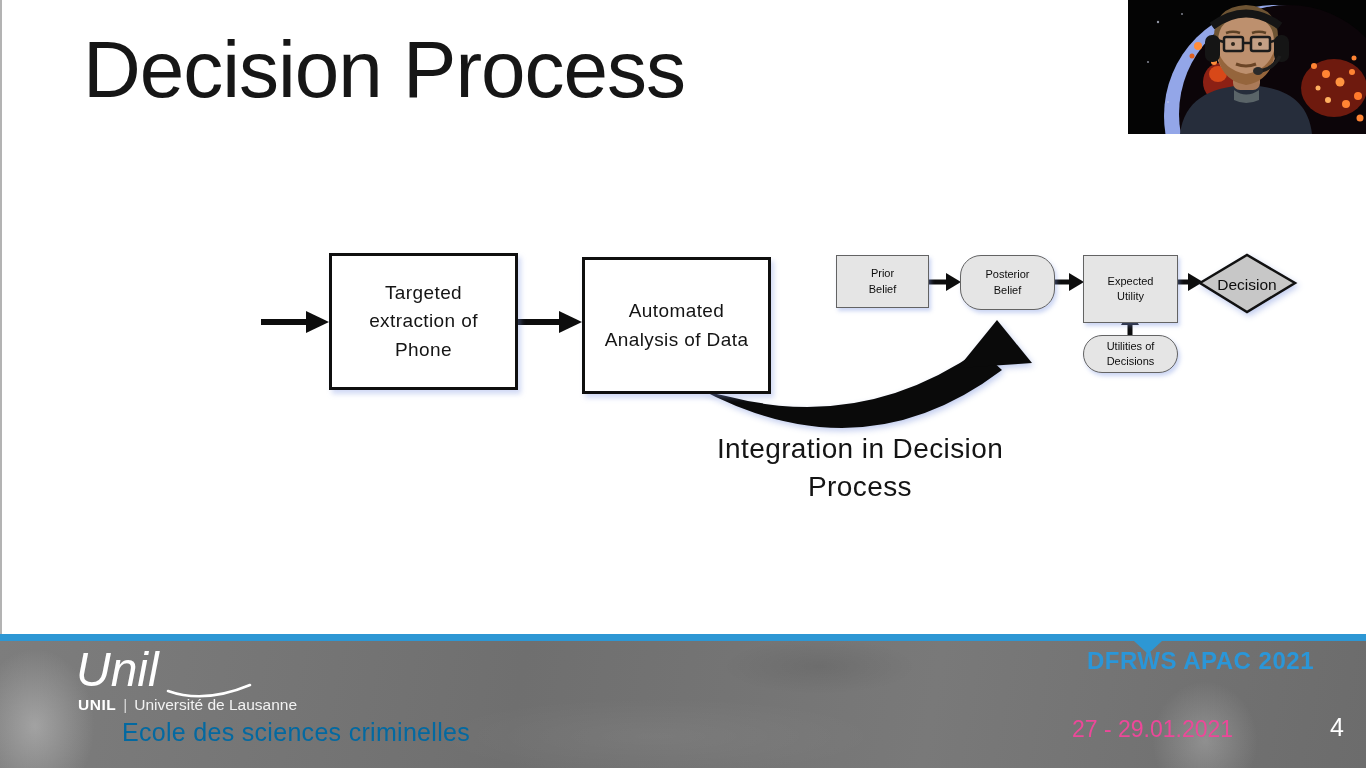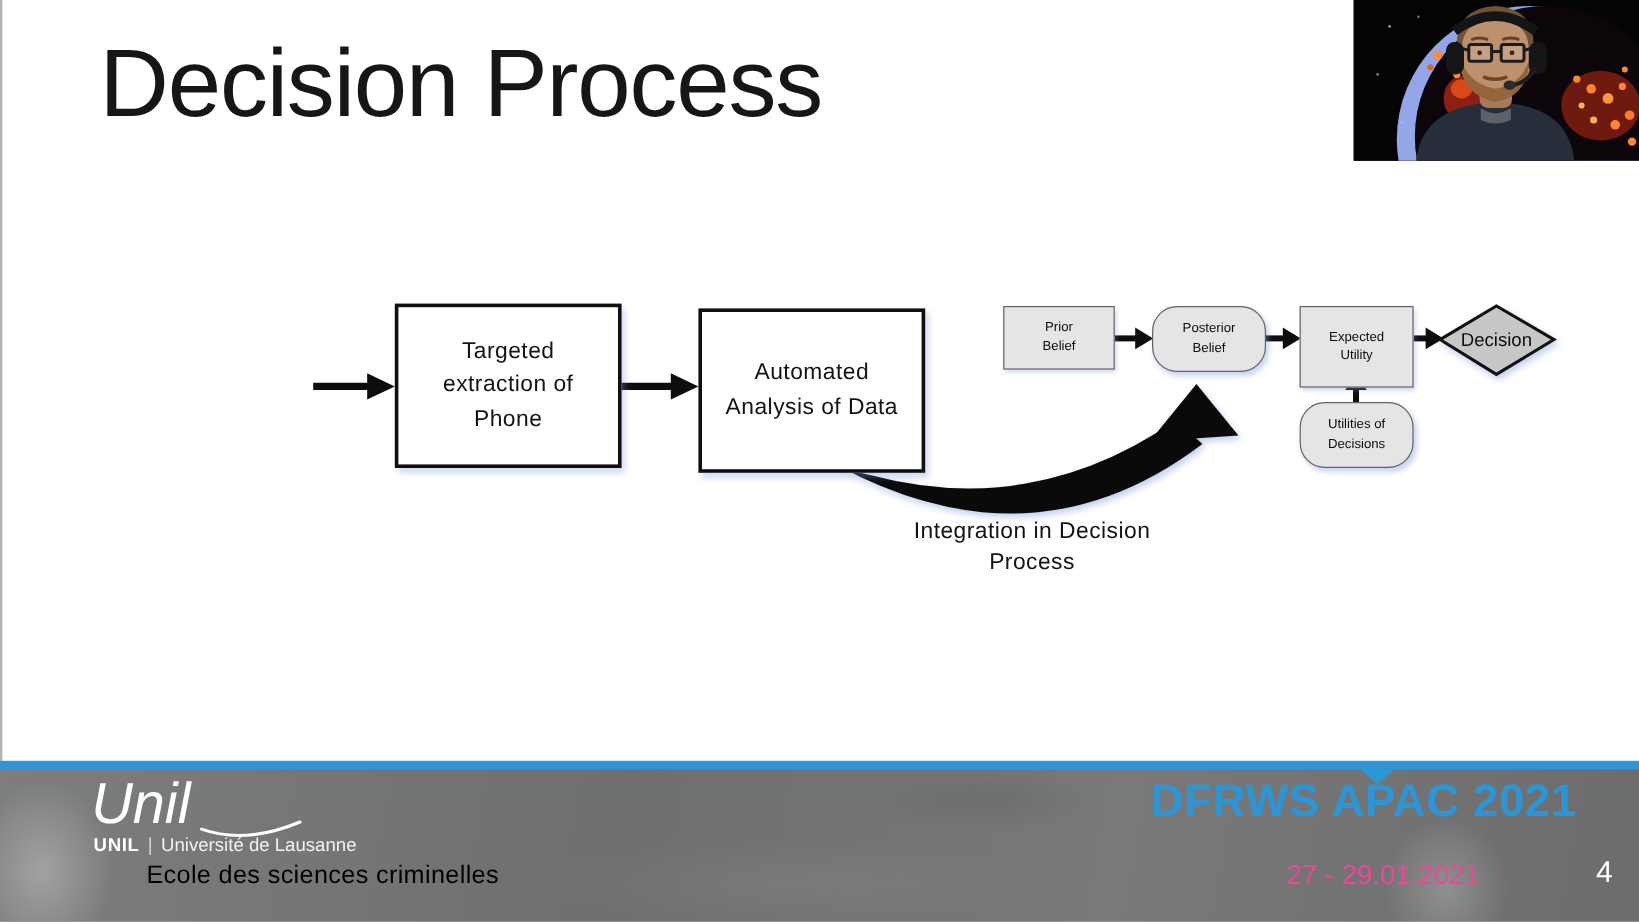--- a/index.html
+++ b/index.html
@@ -31,25 +31,25 @@
     position:absolute; z-index:2;
     background:#e5e5e5; border:1.5px solid #636363;
     box-shadow:2px 3px 4px rgba(125,150,225,.4);
     display:flex; align-items:center; justify-content:center;
     text-align:center; font-size:11px; line-height:1.4;
     color:#0d0d0d; white-space:pre-line;
   }
   .bg1 { left:836px;  top:255px; width:93px; height:53px; }
   .bg2 { left:960px;  top:255px; width:95px; height:55px;border-radius:21px; }
   .bg3 { left:1083px; top:255px; width:95px; height:68px; }
-  .bg4 { left:1083px; top:335px; width:95px; height:55px;border-radius:21px; }
+  .bg4 { left:1083px; top:335px; width:95px; height:38px;border-radius:21px; }
 
   .integration {
     position:absolute; left:695px; top:430px; width:330px; z-index:2;
-    text-align:center; font-size:19px; line-height:1.35; letter-spacing:.4px;
+    text-align:center; font-size:28px; line-height:1.35; letter-spacing:.4px;
     color:#141414; white-space:pre-line;
   }
 
   svg text { font-family:"Liberation Sans", sans-serif; }
 
   
   .webcam { position:absolute; left:1128px; top:0; width:238px; height:134px; background:#000; z-index:5; }
 
   
   .footer { position:absolute; left:0; top:634px; width:1366px; height:134px; z-index:4; }
@@ -66,22 +66,22 @@
       radial-gradient(ellipse 85px 110px at 35px 85px,  rgba(225,225,225,.38), rgba(225,225,225,0) 70%),
       radial-gradient(ellipse 75px 85px  at 1205px 100px, rgba(215,215,215,.30), rgba(215,215,215,0) 70%),
       radial-gradient(ellipse 320px 55px at 48% 75%,   rgba(255,255,255,.05), transparent 70%),
       radial-gradient(ellipse 140px 40px at 60% 20%,   rgba(0,0,0,.08), transparent 70%),
       linear-gradient(100deg, #7d7d7d, #6f6f6f 38%, #797979 68%, #6c6c6c);
   }
   .unil-script { position:absolute; left:74px; top:10px; }
   .unil-line { position:absolute; left:78px; top:62px; font-size:15.5px; color:#f2f2f2; display:flex; gap:7px; align-items:baseline; }
   .unil-line .acronym { font-weight:bold; letter-spacing:.5px; color:#ffffff; }
   .unil-line .sep { color:#d8d8d8; }
-  .school { position:absolute; left:122px; top:84px; font-size:21px; letter-spacing:.3px; color:#000000; }
-  .dfrws { position:absolute; right:52px; top:13px; font-size:38px; font-weight:bold; letter-spacing:.5px; color:#2a96d8; }
+  .school { position:absolute; left:122px; top:84px; font-size:25px; letter-spacing:.3px; color:#0369a1; }
+  .dfrws { position:absolute; right:52px; top:13px; font-size:24px; font-weight:bold; letter-spacing:.5px; color:#2a96d8; }
   .dates { position:absolute; left:1072px; top:82px; font-size:23px; color:#ec4899; }
   .page-number { position:absolute; right:22px; top:79px; font-size:25px; color:#ffffff; }
 </style>
 </head>
 <body>
 
 <div class="screen">
   <div class="left-edge"></div>
 
   <h1 class="slide-title">Decision Process</h1>

